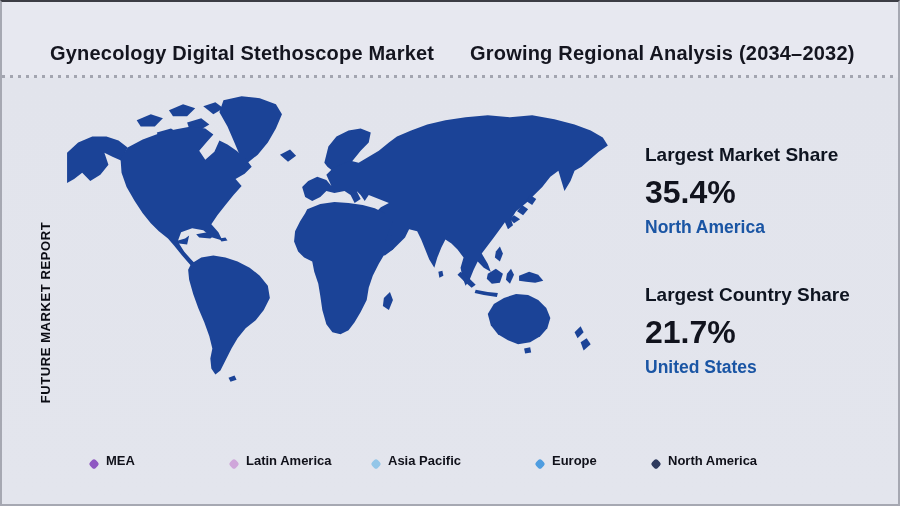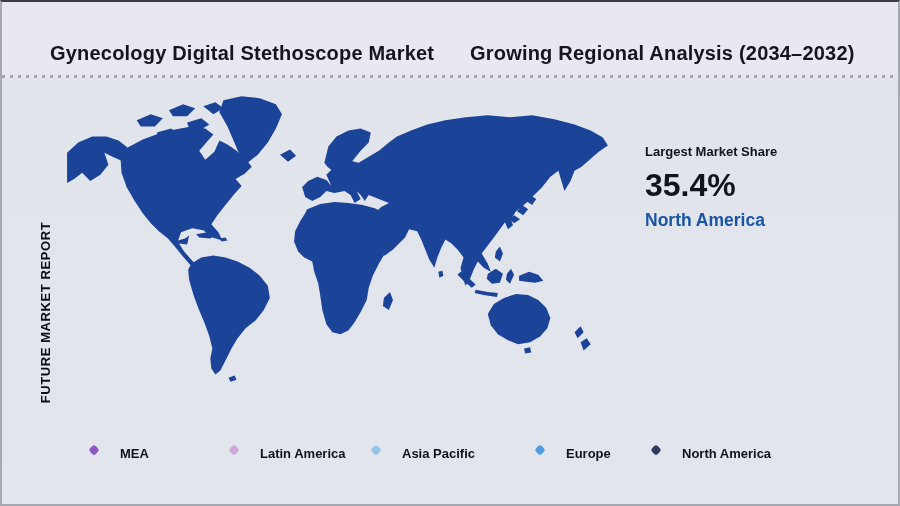--- a/index.html
+++ b/index.html
@@ -17,25 +17,25 @@
     background-image:repeating-linear-gradient(90deg,#a3a5b0 0 3px,transparent 3px 8px);
   }
   .brand-vertical{
     position:absolute;left:-52px;top:303px;width:190px;text-align:center;
     transform:rotate(-90deg);transform-origin:center;
     font-size:13px;font-weight:700;color:#0c0d15;letter-spacing:.6px;white-space:nowrap;
   }
   .map-wrap{position:absolute;left:58px;top:88px;width:565px;height:318px;}
   .stats{position:absolute;left:643px;top:142px;width:240px;}
   .stat-block{margin-bottom:46px;}
-  .stat-label{font-size:13px;font-weight:700;color:#0e1420;margin-bottom:10px;white-space:nowrap;}
+  .stat-label{font-size:19px;font-weight:700;color:#0e1420;margin-bottom:10px;white-space:nowrap;}
   .stat-value{font-size:32px;font-weight:800;color:#11131d;line-height:1;margin-bottom:9px;}
   .stat-region{font-size:17.5px;font-weight:700;white-space:nowrap;}
   .legend{position:absolute;left:0;top:444px;width:900px;height:26px;}
-  .legend-item{position:absolute;display:flex;align-items:flex-start;gap:22px;height:22px;}
+  .legend-item{position:absolute;display:flex;align-items:flex-end;gap:8px;height:22px;}
   .legend-dot{width:8px;height:8px;border-radius:2.5px;transform:rotate(45deg);flex:0 0 auto;}
   .legend-label{font-size:13px;font-weight:700;color:#10111a;white-space:nowrap;}
 </style>
 </head>
 <body>
 
 <div class="frame">
 
   <div class="title title-left">Gynecology Digital Stethoscope Market</div>
   <div class="title title-right">Growing Regional Analysis (2034–2032)</div>
@@ -99,20 +99,25 @@
       </g>
     </svg>
   </div>
 
   <div class="stats">
     <div class="stat-block">
       <div class="stat-label">Largest Market Share</div>
       <div class="stat-value">35.4%</div>
       <div class="stat-region" style="color: rgb(26, 85, 164);">North America</div>
     </div>
+    <div class="stat-block">
+      <div class="stat-label">Largest Country Share</div>
+      <div class="stat-value">21.7%</div>
+      <div class="stat-region" style="color: rgb(26, 85, 164);">United States</div>
+    </div>
   </div>
 
   <div class="legend">
     <div class="legend-item" style="left:88px">
       <span class="legend-dot" style="background: rgb(143, 88, 194);"></span>
       <span class="legend-label">MEA</span>
     </div>
     <div class="legend-item" style="left:370px">
       <span class="legend-dot" style="background: rgb(147, 198, 232);"></span>
       <span class="legend-label">Asia Pacific</span>

